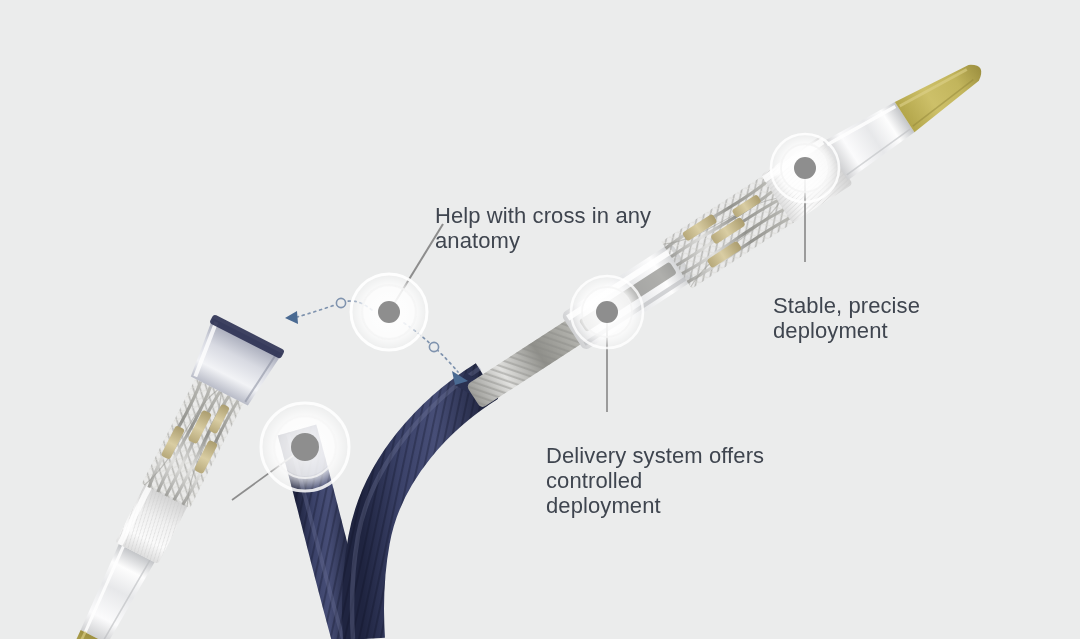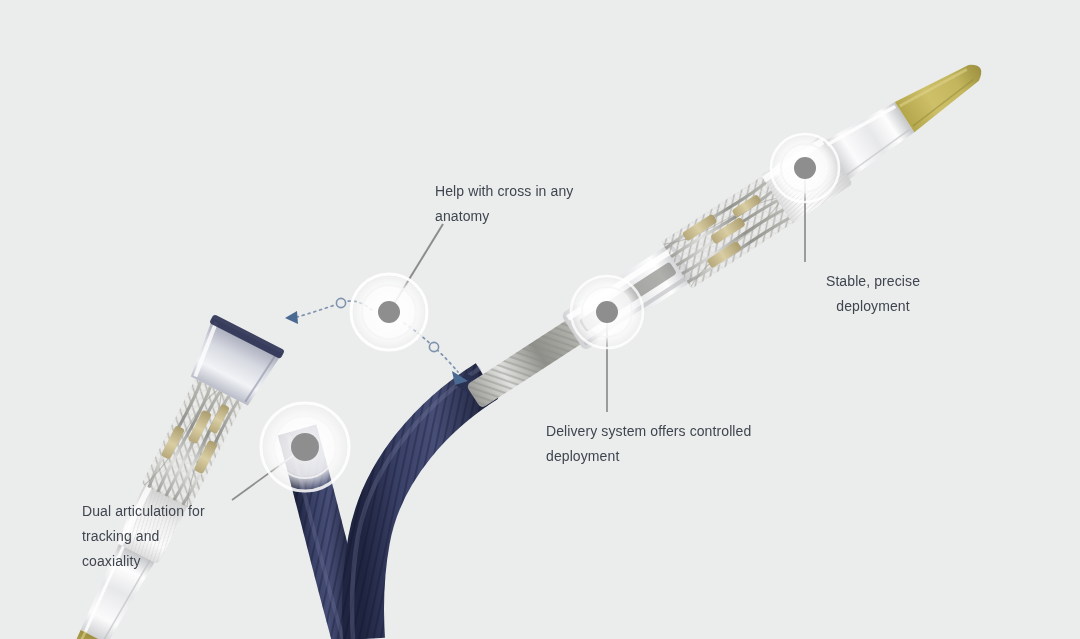--- a/index.html
+++ b/index.html
@@ -12,28 +12,29 @@
   #stage {
     position:relative;
     width:1080px; height:639px;
     background:#ebecec;
   }
   #art { position:absolute; left:0; top:0; width:1080px; height:639px; }
 
   .callout-text {
     position:absolute;
     color:#3f454f;
-    font-size:14px;
+    font-size:22px;
     line-height:25px;
     letter-spacing:.1px;
     white-space:pre-line;
     font-family:"Liberation Sans", sans-serif;
+    margin-top:24px;
   }
   #label-cross      { left:435px; top:179px; width:230px; }
-  #label-stable     { left:773px; top:269px; width:200px;text-align:center; }
+  #label-stable     { left:773px; top:269px; width:200px; }
   #label-delivery   { left:546px; top:419px; width:300px; }
   #label-dual       { left:82px;  top:499px; width:220px; }
 </style>
 </head>
 <body>
 
 <div id="stage">
 
   <svg id="art" viewBox="0 0 1080 639" xmlns="http://www.w3.org/2000/svg">
     <defs>
@@ -275,17 +276,14 @@
 
   <div class="callout-text" id="label-cross">Help with cross in any
 anatomy</div>
 
   <div class="callout-text" id="label-stable">Stable, precise
 deployment</div>
 
   <div class="callout-text" id="label-delivery">Delivery system offers controlled
 deployment</div>
 
-  <div class="callout-text" id="label-dual">Dual articulation for
-tracking and
-coaxiality</div>
 
 </div>
 
 </body></html>

